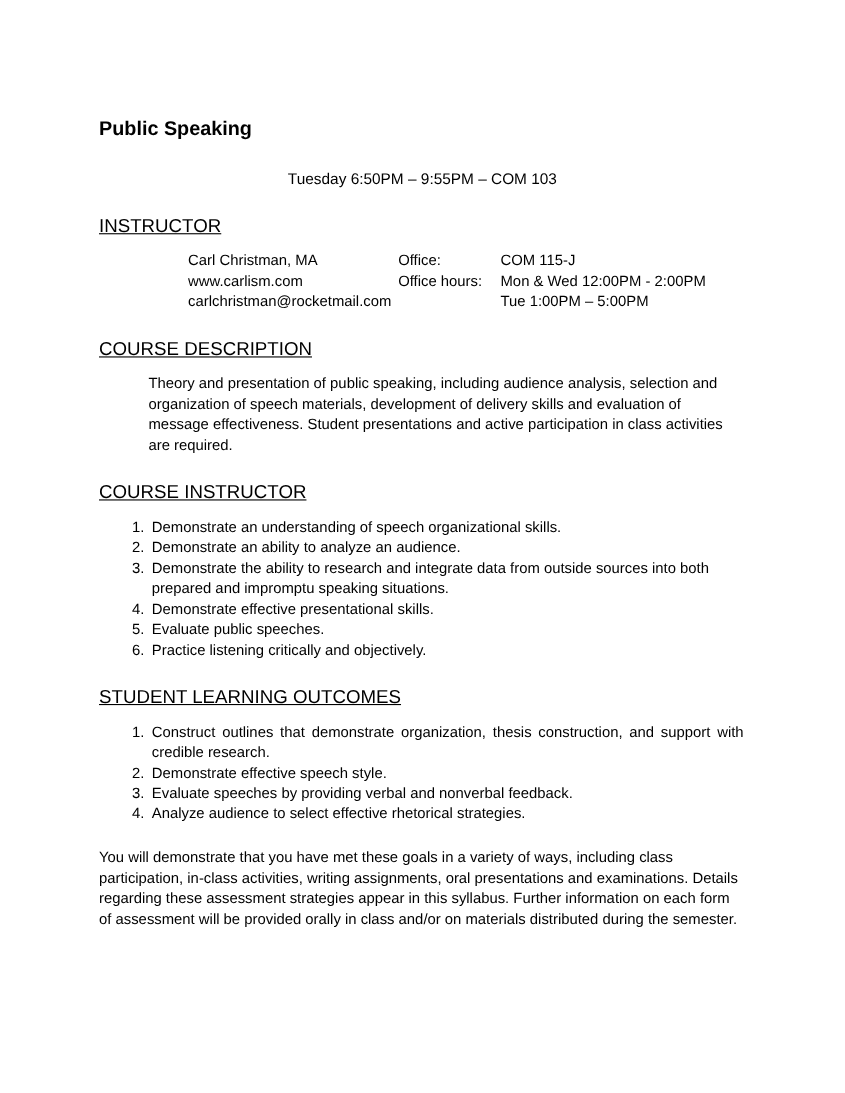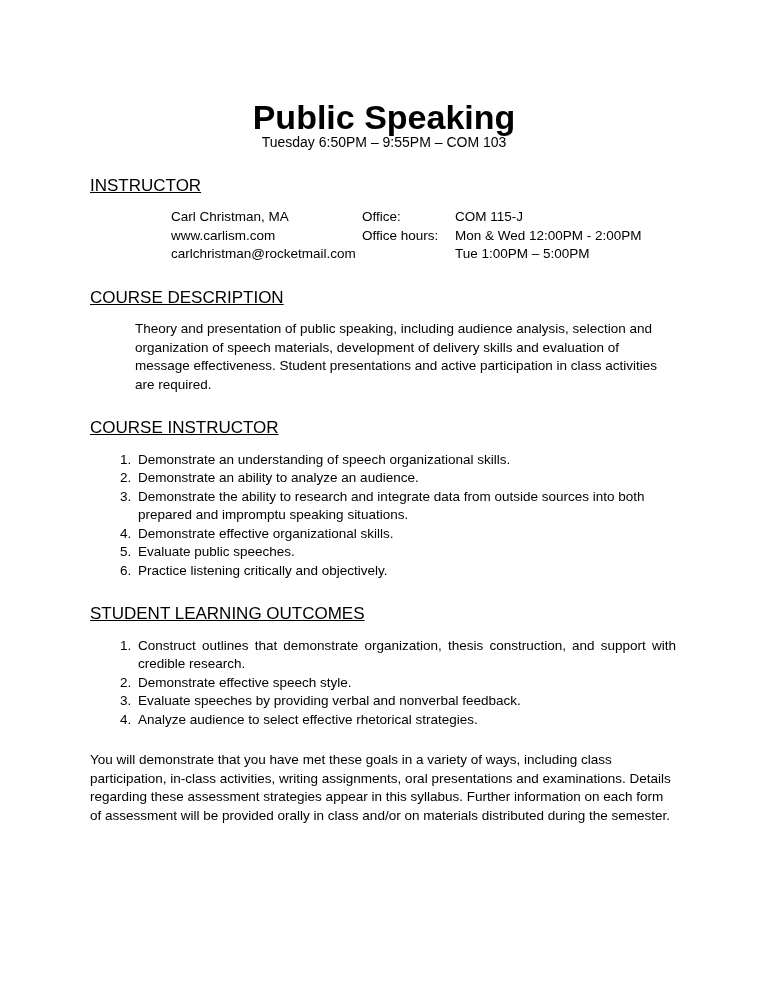--- a/index.html
+++ b/index.html
@@ -11,32 +11,33 @@
   .page {
     width: 768px;
     min-height: 994px;
     margin: 0 auto;
     padding: 102px 90px 40px 90px;
     background: #ffffff;
     font-size: 13.5px;
     line-height: 18.5px;
   }
   .doc-title {
-    text-align: center;
-    font-size: 34px;
+    text-align: left;
+    font-size: 18px;
     line-height: 31px;
     font-weight: bold;
   }
   .doc-subtitle {
     text-align: center;
     font-weight: bold;
     margin-top: 26px;
   }
   .doc-schedule {
     text-align: center;
+    margin-top: 20px;
     font-size: 14px;
   }
   .section-heading {
     margin-top: 25px;
     font-size: 17px;
     font-weight: normal;
     text-decoration: underline;
   }
   .instructor-block {
     display: flex;
@@ -106,21 +107,21 @@
   <h2 class="section-heading">COURSE DESCRIPTION</h2>
 
   <p class="indent-para">Theory and presentation of public speaking, including audience analysis, selection and organization of speech materials, development of delivery skills and evaluation of message effectiveness.  Student presentations and active participation in class activities are required.</p>
 
   <h2 class="section-heading">COURSE INSTRUCTOR</h2>
 
   <ol class="doc-list">
     <li>Demonstrate an understanding of speech organizational skills.</li>
     <li>Demonstrate an ability to analyze an audience.</li>
     <li>Demonstrate the ability to research and integrate data from outside sources into both prepared and impromptu speaking situations.</li>
-    <li>Demonstrate effective organizational skills.</li>
+    <li>Demonstrate effective presentational skills.</li>
     <li>Evaluate public speeches.</li>
     <li>Practice listening critically and objectively.</li>
   </ol>
 
   <h2 class="section-heading">STUDENT LEARNING OUTCOMES</h2>
 
   <ol class="doc-list justify">
     <li>Construct outlines that demonstrate organization, thesis construction, and support with credible research.</li>
     <li>Demonstrate effective speech style.</li>
     <li>Evaluate speeches by providing verbal and nonverbal feedback.</li>

